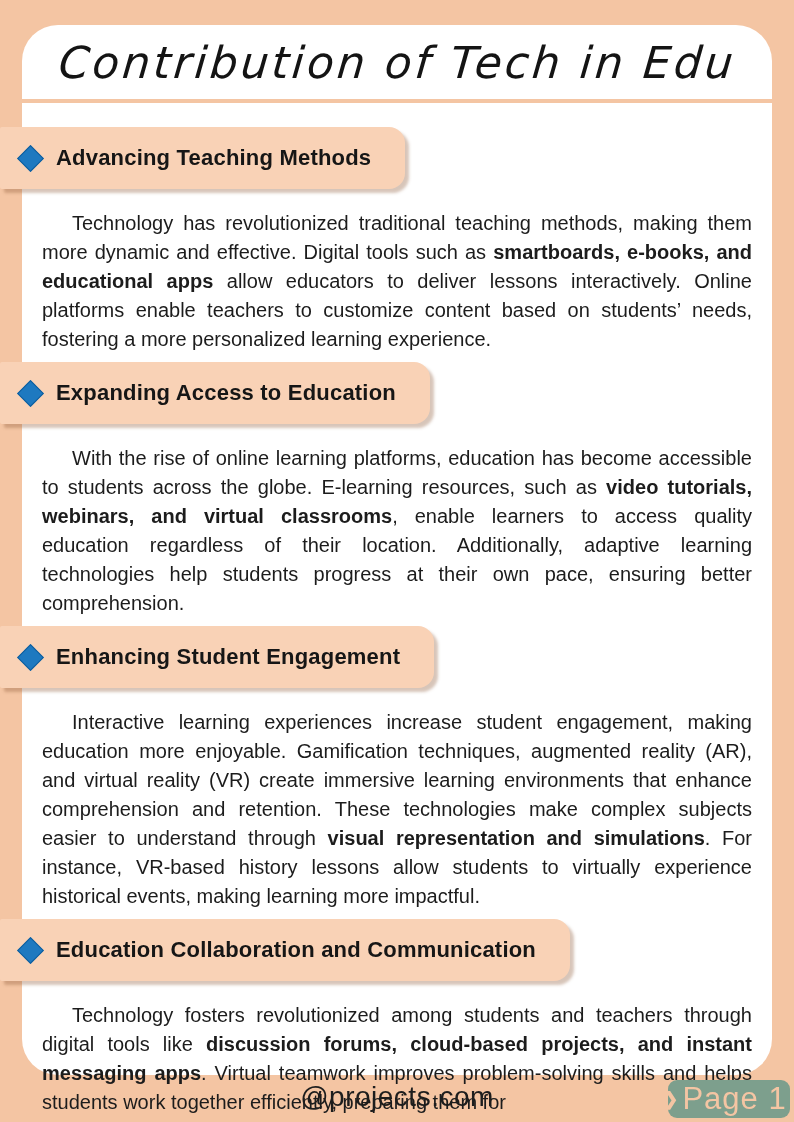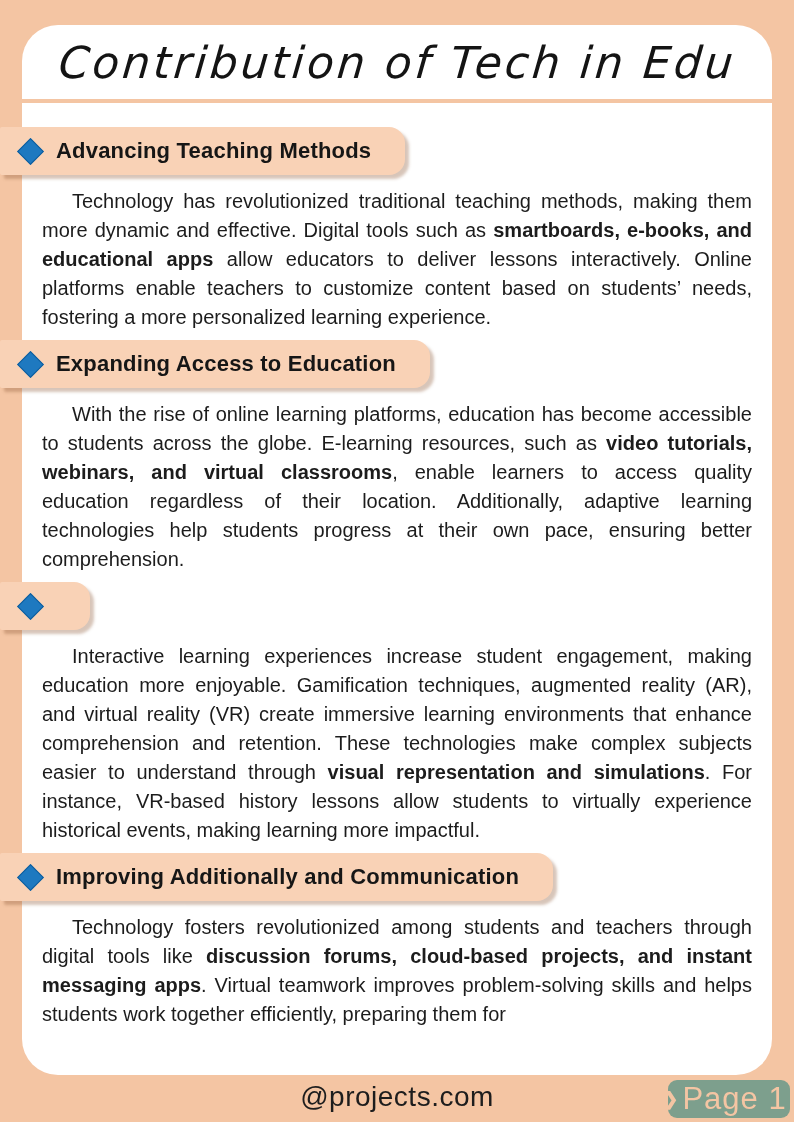--- a/index.html
+++ b/index.html
@@ -29,21 +29,21 @@
     letter-spacing: 3px;
     color: #141414;
     transform: skewX(-5deg);
     white-space: nowrap;
   }
   .divider { height: 4px; background: var(--page-bg, #f4c5a3); }
   .content { padding: 12px 20px 0 20px; }
   .pill {
     display: inline-flex;
     align-items: center;
-    height: 48px;
+    height: 62px;
     margin-left: -42px;            
     padding: 0 34px 0 13px;
     background: var(--pill-bg, #f9d2b6);
     border-radius: 2px 16px 16px 2px;
     box-shadow: 4px 4px 3px rgba(140, 90, 55, 0.35);
     position: relative;
   }
   .diamond {
     width: 19px; height: 19px;
     background: var(--diamond-blue, #1e79c0);
@@ -61,21 +61,21 @@
   }
   .para {
     font-size: 20px;
     line-height: 29px;
     text-align: justify;
     text-indent: 30px;
     color: #1c1c1c;
   }
   .m-p1 { margin-top: 12px; }
   .m-h  { margin-top: 8px;  }
-  .m-p  { margin-top: 12px; }
+  .m-p  { margin-top: 20px; }
   .footer {
     position: absolute;
     left: 0; top: 1075px;
     width: 794px; height: 47px;
   }
   .site {
     position: absolute;
     left: 0; right: 0; top: 6px;
     text-align: center;
     font-size: 28px;
@@ -127,28 +127,29 @@
     <div class="pill m-h">
       <span class="diamond"></span>
       <span class="pill-label">Expanding Access to Education</span>
     </div>
     <p class="para m-p"><span>With the rise of online learning platforms, education has become accessible to students across the globe. E-learning resources, such as </span><b>video tutorials, webinars, and virtual classrooms</b><span>, enable learners to access quality education regardless of their location. Additionally, adaptive learning technologies help students progress at their own pace, ensuring better comprehension.</span></p>
   </div>
 
   <div class="section">
     <div class="pill m-h">
       <span class="diamond"></span>
+      <span class="pill-label">Enhancing Student Engagement</span>
     </div>
     <p class="para m-p"><span>Interactive learning experiences increase student engagement, making education more enjoyable. Gamification techniques, augmented reality (AR), and virtual reality (VR) create immersive learning environments that enhance comprehension and retention. These technologies make complex subjects easier to understand through </span><b>visual representation and simulations</b><span>. For instance, VR-based history lessons allow students to virtually experience historical events, making learning more impactful.</span></p>
   </div>
 
   <div class="section">
     <div class="pill m-h">
       <span class="diamond"></span>
-      <span class="pill-label">Improving Additionally and Communication</span>
+      <span class="pill-label">Education Collaboration and Communication</span>
     </div>
     <p class="para m-p"><span>Technology fosters revolutionized among students and teachers through digital tools like </span><b>discussion forums, cloud-based projects, and instant messaging apps</b><span>. Virtual teamwork improves problem-solving skills and helps students work together efficiently, preparing them for</span></p>
   </div>
 </div>
 </div>
 
 <div class="footer">
   <div class="site">@projects.com</div>
   <div class="page-badge">
     <span class="chev">❯</span>

